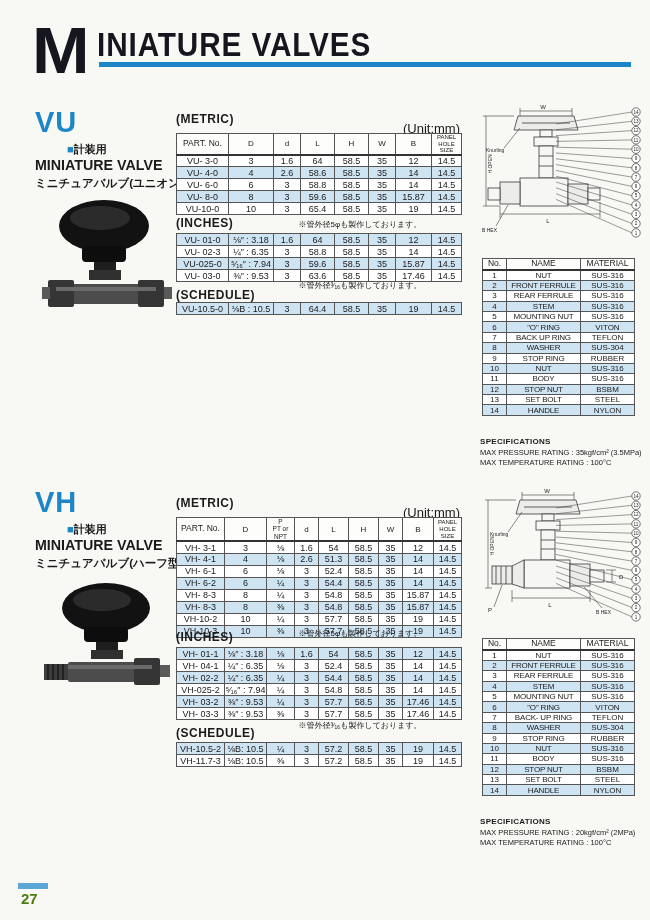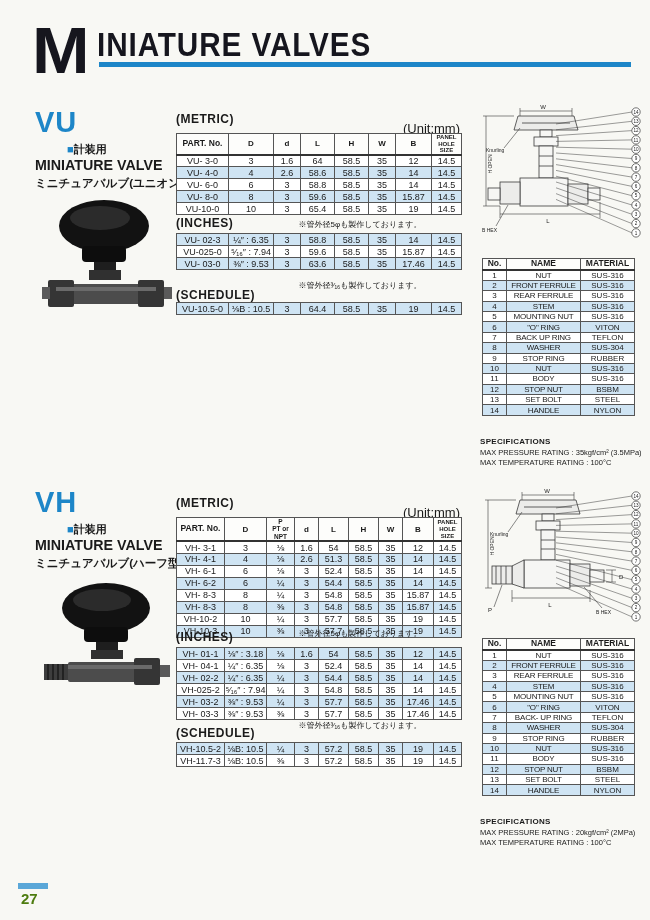--- a/index.html
+++ b/index.html
@@ -34,21 +34,21 @@
   
   .tbl-label { position:absolute; font-size:12px; font-weight:900; letter-spacing:0.5px; }
   .unit-label { position:absolute; font-size:13px; text-align:right; width:80px; }
   .note { position:absolute; font-size:8px; text-align:center; width:200px; white-space:nowrap;}
 
   table { border-collapse:collapse; table-layout:fixed; background:#fff; position:absolute; }
   table { border:1.5px solid #333; }
   td, th { border:1px solid #555; text-align:center; vertical-align:middle;
            padding:0; overflow:hidden; }
   td { font-size:9px; white-space:pre; height:12px; }
-  th { font-size:8px; font-weight:bold; white-space:pre-line; line-height:1.15; background:#fdfdfb;}
+  th { font-size:8px; font-weight:normal; white-space:pre-line; line-height:1.15; background:#fdfdfb;}
   thead th { border-bottom:2px solid #333; }
   .dim-table th:last-child { font-size:6px; line-height:1.1; }
   .dim-table th:first-child { font-size:8.5px; }
   #vh-metric th:nth-child(3) { font-size:6.5px; }
   .tint-even tbody tr:nth-child(even) td { background:#cfe4f3; }
   .tint-odd  tbody tr:nth-child(odd)  td { background:#cfe4f3; }
   .parts-table td { font-size:8px; height:10.4px; }
   .parts-table td:nth-child(2) { transform:scale(1); letter-spacing:-0.2px; }
   .parts-table th { font-size:8.5px; }
 
@@ -191,20 +191,30 @@
           <col style="width:52px">
           <col style="width:45px">
           <col style="width:27px">
           <col style="width:34px">
           <col style="width:34px">
           <col style="width:27px">
           <col style="width:36px">
           <col style="width:30px">
         </colgroup>
       <tbody>
+          <tr>
+            <td>VU- 01-0</td>
+            <td>⅛″ : 3.18</td>
+            <td>1.6</td>
+            <td>64</td>
+            <td>58.5</td>
+            <td>35</td>
+            <td>12</td>
+            <td>14.5</td>
+          </tr>
           <tr>
             <td>VU- 02-3</td>
             <td>¼″ : 6.35</td>
             <td>3</td>
             <td>58.8</td>
             <td>58.5</td>
             <td>35</td>
             <td>14</td>
             <td>14.5</td>
           </tr>

